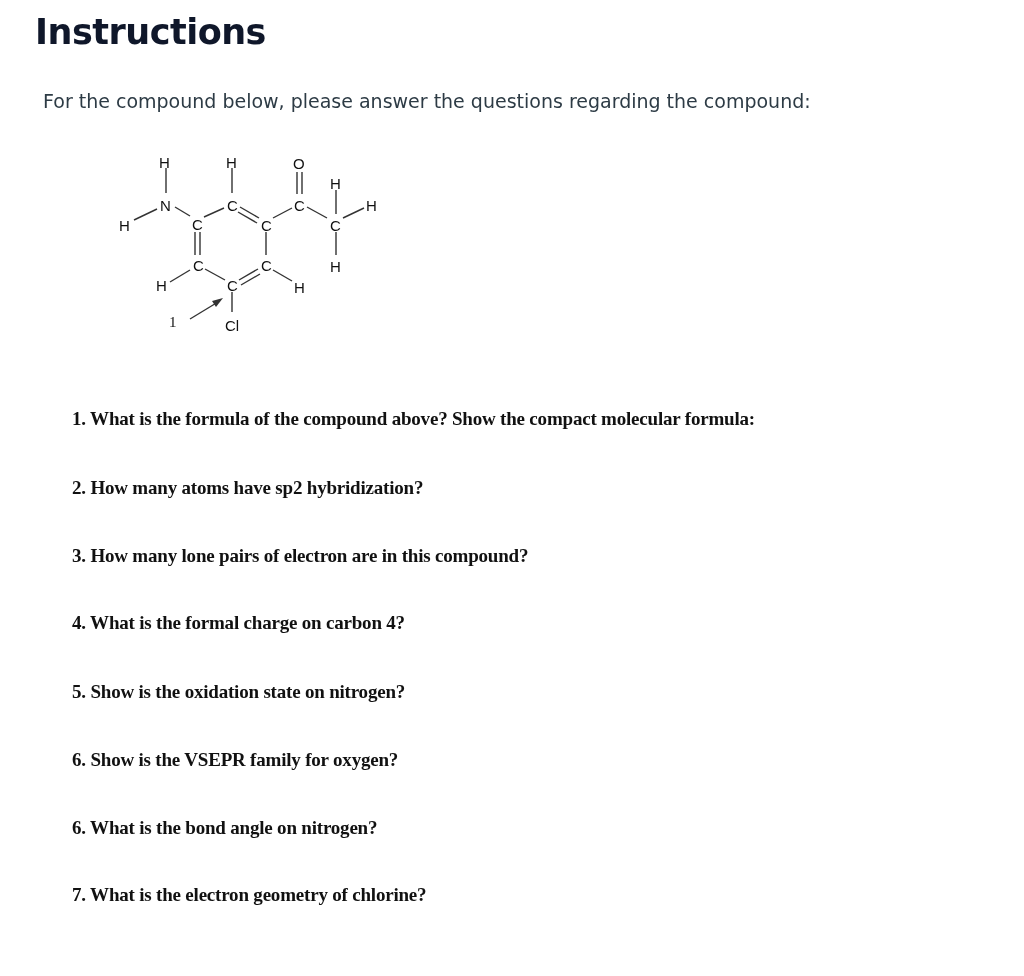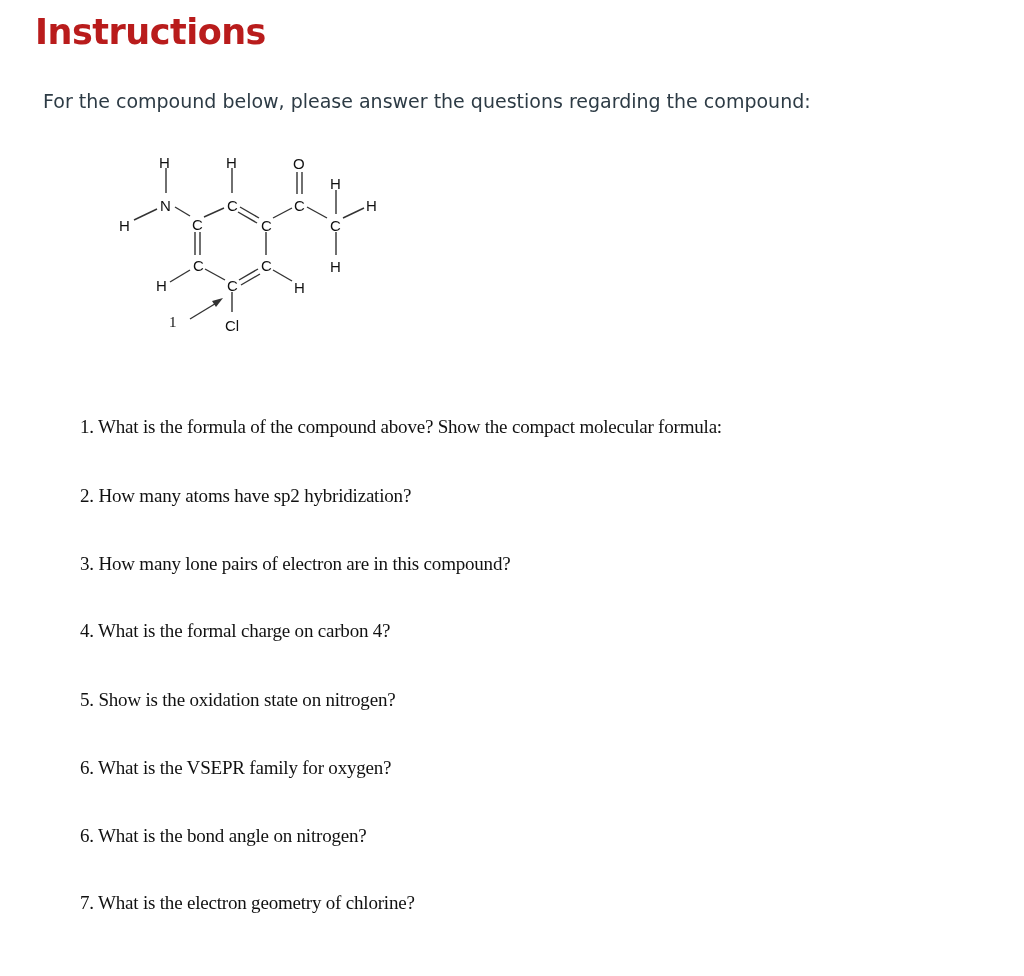--- a/index.html
+++ b/index.html
@@ -1,34 +1,34 @@
 <!DOCTYPE html>
 <html><head>
   <meta charset="utf-8">
   <style>
     html, body { margin: 0; padding: 0; background: #ffffff; }
     body { width: 1024px; height: 976px; position: relative; overflow: hidden; }
     .title {
       position: absolute; left: 35px; top: 12px;
       font-family: "DejaVu Sans", sans-serif; font-size: 35px; font-weight: bold;
-      color: #b91c1c; letter-spacing: -0.5px; margin: 0;
+      color: #0f172a; letter-spacing: -0.5px; margin: 0;
     }
     .intro {
       position: absolute; left: 35px; top: 82px;
       font-family: "DejaVu Sans", sans-serif; font-size: 19px;
       color: #2d3b45; margin: 8px;
     }
     .molecule { position: absolute; left: 0; top: 0; width: 420px; height: 360px; }
     .molecule text { font-family: "Liberation Sans", sans-serif; font-size: 15px; fill: #111; }
     .molecule text.lbl { font-family: "Liberation Serif", serif; font-size: 15px; }
     .molecule line { stroke: #333; stroke-width: 1.4; }
     .q {
       position: absolute; left: 72px;
-      font-family: "Liberation Serif", serif; font-size: 19px; font-weight: normal;
-      color: #111; margin: 8px; letter-spacing: -0.2px;
+      font-family: "Liberation Serif", serif; font-size: 19px; font-weight: bold;
+      color: #111; margin: 0; letter-spacing: -0.2px;
     }
   </style>
 </head>
 <body>
 
 <h1 class="title">Instructions</h1>
 <p class="intro">For the compound below, please answer the questions regarding the compound:</p>
 
 <svg class="molecule" viewBox="0 0 420 360" width="420" height="360">
 
@@ -102,15 +102,15 @@
     <text x="225" y="331">Cl</text>
     <text class="lbl" x="169" y="327">1</text>
   </g>
 </svg>
 
 <p class="q" style="top:408px"><span>1.</span> <span>What is the formula of the compound above? Show the compact molecular formula:</span></p>
 <p class="q" style="top:477px"><span>2.</span> <span>How many atoms have sp2 hybridization?</span></p>
 <p class="q" style="top:545px"><span>3.</span> <span>How many lone pairs of electron are in this compound?</span></p>
 <p class="q" style="top:612px"><span>4.</span> <span>What is the formal charge on carbon 4?</span></p>
 <p class="q" style="top:681px"><span>5.</span> <span>Show is the oxidation state on nitrogen?</span></p>
-<p class="q" style="top:749px"><span>6.</span> <span>What is the VSEPR family for oxygen?</span></p>
+<p class="q" style="top:749px"><span>6.</span> <span>Show is the VSEPR family for oxygen?</span></p>
 <p class="q" style="top:817px"><span>6.</span> <span>What is the bond angle on nitrogen?</span></p>
 <p class="q" style="top:884px"><span>7.</span> <span>What is the electron geometry of chlorine?</span></p>
 
 </body></html>

